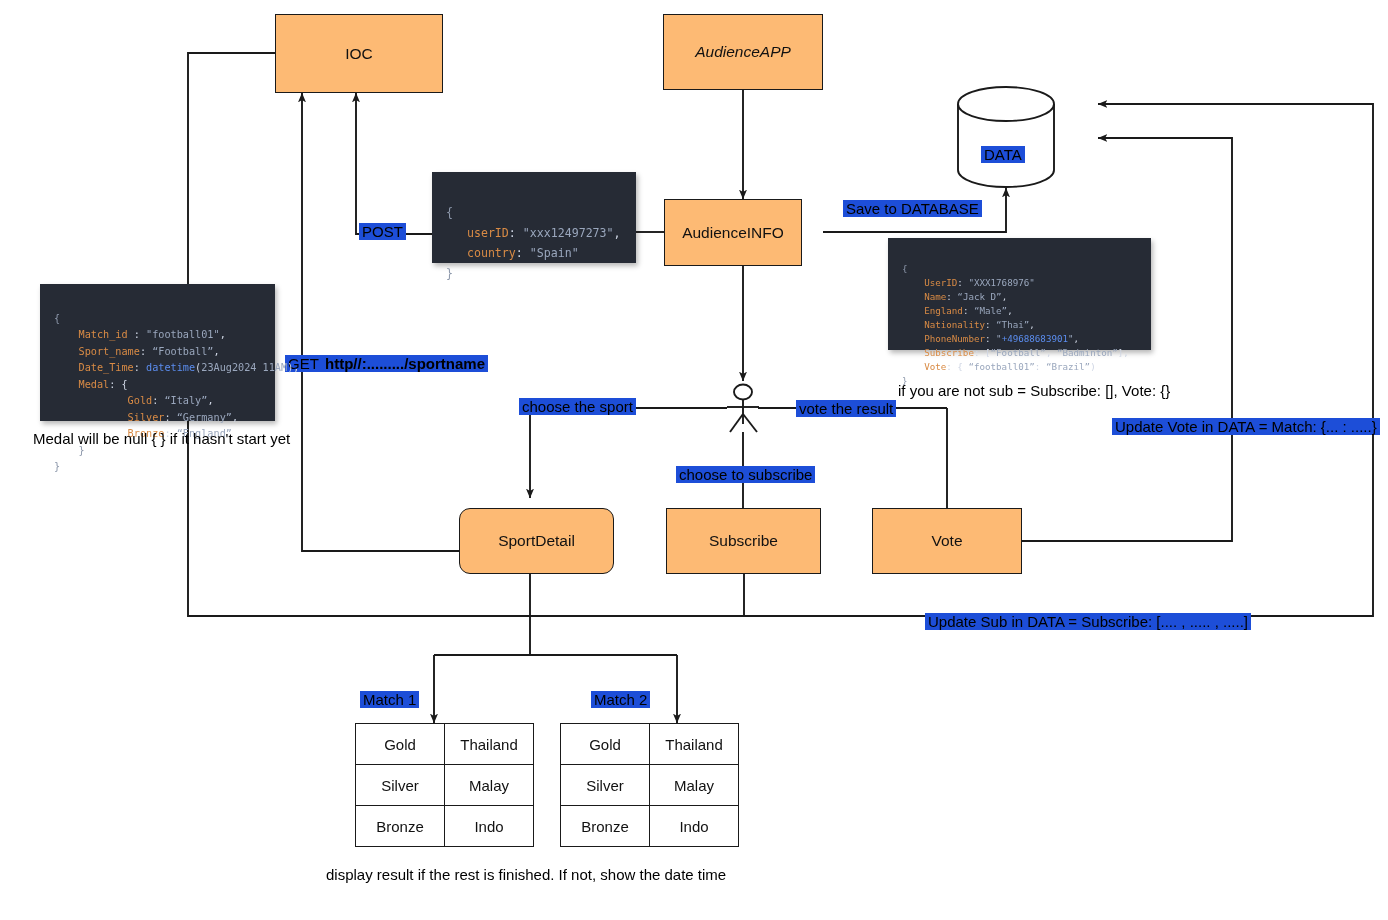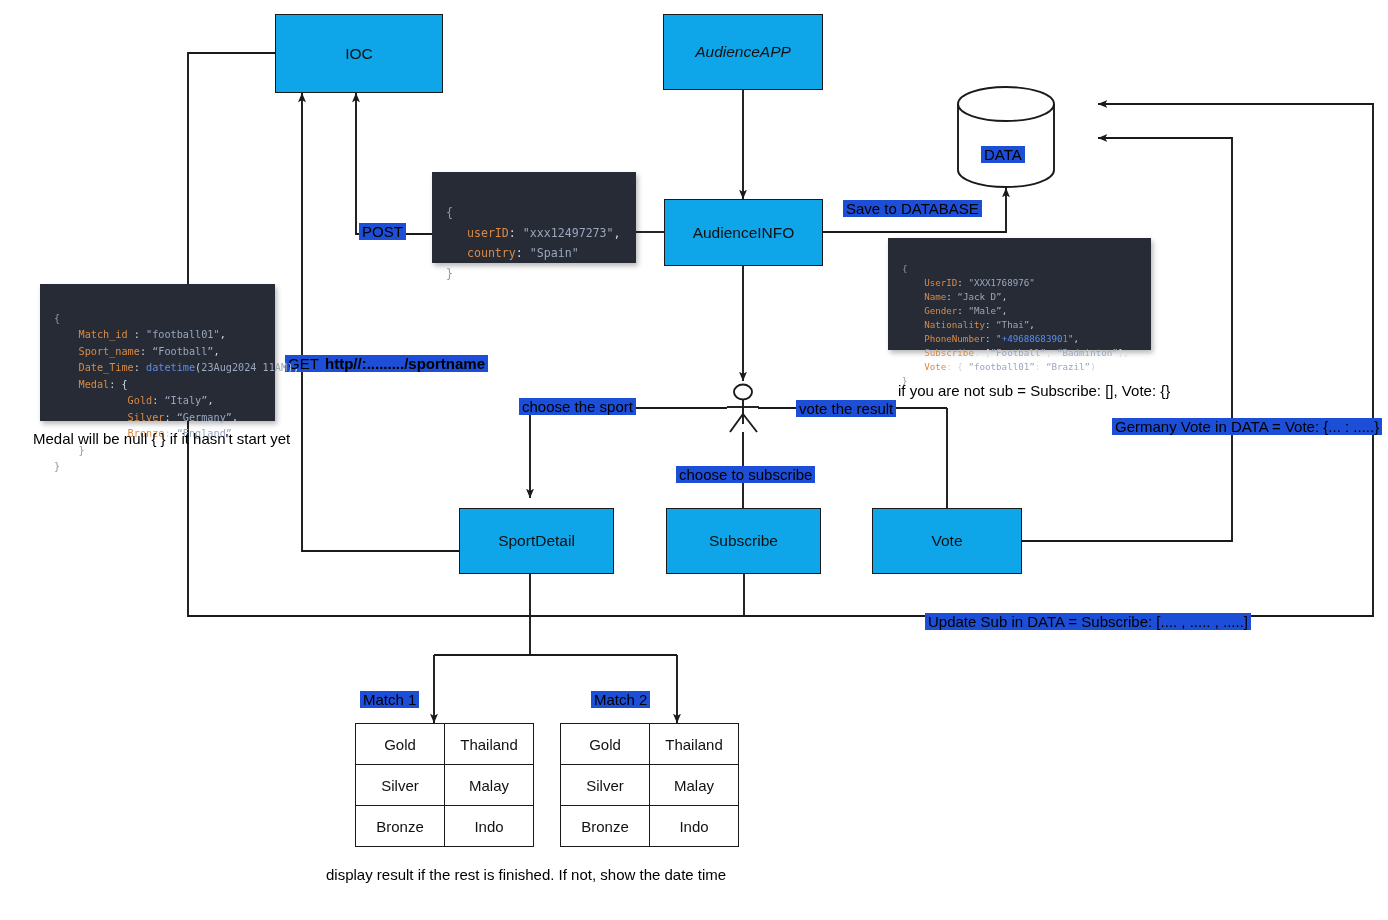--- a/index.html
+++ b/index.html
@@ -1,21 +1,21 @@
 <!DOCTYPE html>
 <html><head>
 <meta charset="utf-8">
 <style>
   html,body{margin:0;padding:0;background:#ffffff;}
   body{width:1388px;height:920px;overflow:hidden;
        font-family:"Liberation Sans", sans-serif;color:#000;}
   #stage{position:relative;width:1388px;height:920px;background:#fff;}
   svg.wires{position:absolute;left:0;top:0;width:1388px;height:920px;}
 
-  .box{position:absolute;background:#0ea5e9;border:1.6px solid #1a1a1a;
+  .box{position:absolute;background:#fdba74;border:1.6px solid #1a1a1a;
        display:flex;align-items:center;justify-content:center;
        font-size:15.5px;color:#111;box-sizing:border-box;}
 
   .lbl{position:absolute;font-size:15px;color:#000;white-space:nowrap;
        background:#1d4ed8;padding:0 3px;line-height:1.15;}
 
   .code{position:absolute;background:#262b35;box-sizing:border-box;
         padding:10px 14px;font-family:"DejaVu Sans Mono", monospace;
         font-size:9.2px;line-height:1.52;color:#cfd6e4;
         box-shadow:2px 3px 5px rgba(0,0,0,.28);white-space:pre;}
@@ -97,27 +97,27 @@
   </svg>
 
   <div class="box" style="left:275px;top:14px;width:168px;height:79px;">
     <span>IOC</span>
   </div>
 
   <div class="box" style="left:663px;top:14px;width:160px;height:76px;font-style:italic;">
     <span>AudienceAPP</span>
   </div>
 
-  <div class="box" style="left:664px;top:199px;width:159px;height:67px;">
+  <div class="box" style="left:664px;top:199px;width:138px;height:67px;">
     <span>AudienceINFO</span>
   </div>
 
   <div class="lbl" style="left:981px;top:146px;">DATA</div>
 
-  <div class="box" style="left:459px;top:508px;width:155px;height:66px;">
+  <div class="box" style="left:459px;top:508px;width:155px;height:66px;border-radius:11px;">
     <span>SportDetail</span>
   </div>
 
   <div class="box" style="left:666px;top:508px;width:155px;height:66px;">
     <span>Subscribe</span>
   </div>
 
   <div class="box" style="left:872px;top:508px;width:150px;height:66px;">
     <span>Vote</span>
   </div>
@@ -129,21 +129,21 @@
   <div class="lbl" style="left:322px;top:355px;font-weight:bold;">http//:........./sportname</div>
 
   <div class="lbl" style="left:843px;top:200px;">Save to DATABASE</div>
 
   <div class="lbl" style="left:519px;top:398px;">choose the sport</div>
 
   <div class="lbl" style="left:796px;top:400px;">vote the result</div>
 
   <div class="lbl" style="left:676px;top:466px;">choose to subscribe</div>
 
-  <div class="lbl" style="left:1112px;top:418px;">Germany Vote in DATA = Vote: {... : .....}</div>
+  <div class="lbl" style="left:1112px;top:418px;">Update Vote in DATA = Match: {... : .....}</div>
 
   <div class="lbl" style="left:925px;top:613px;">Update Sub in DATA = Subscribe: [.... , ..... , .....]</div>
 
   <div class="code big" style="left:40px;top:284px;width:235px;height:137px;">
 <span class="p">{</span>
     <span class="k">Match_id</span> : <span class="s">"football01"</span>,
     <span class="k">Sport_name</span>: <span class="s">“Football”</span>,
     <span class="k">Date_Time</span>: <span class="f">datetime</span>(<span class="s">23Aug2024 11AM</span>),
     <span class="k">Medal</span>: {
             <span class="k">Gold</span>: <span class="s">“Italy”</span>,
@@ -155,21 +155,21 @@
   <div class="code" style="left:432px;top:172px;width:204px;height:91px;font-size:11.6px;line-height:1.75;">
 <span class="p">{</span>
    <span class="k">userID</span>: <span class="s">"xxx12497273"</span>,
    <span class="k">country</span>: <span class="s">"Spain"</span>
 <span class="p">}</span></div>
 
   <div class="code" style="left:888px;top:238px;width:263px;height:112px;">
 <span class="p">{</span>
     <span class="k">UserID</span>: <span class="s">"XXX1768976"</span>
     <span class="k">Name</span>: <span class="s">“Jack D”</span>,
-    <span class="k">Gender</span>: <span class="s">“Male”</span>,
+    <span class="k">England</span>: <span class="s">“Male”</span>,
     <span class="k">Nationality</span>: <span class="s">“Thai”</span>,
     <span class="k">PhoneNumber</span>: <span class="s">"</span><span class="f">+49688683901</span><span class="s">"</span>,
     <span class="k">Subscribe</span>: [<span class="s">“Football”</span>, <span class="s">“Badminton”</span>],
     <span class="k">Vote</span>: { <span class="s">“football01”</span>: <span class="s">“Brazil”</span>)
 <span class="p">}</span></div>
 
   <div class="caption" style="left:33px;top:430px;">Medal will be null { } if it hasn't start yet</div>
 
   <div class="caption" style="left:898px;top:355px;margin-top:27px;">if you are not sub = Subscribe: [], Vote: {}</div>
 

